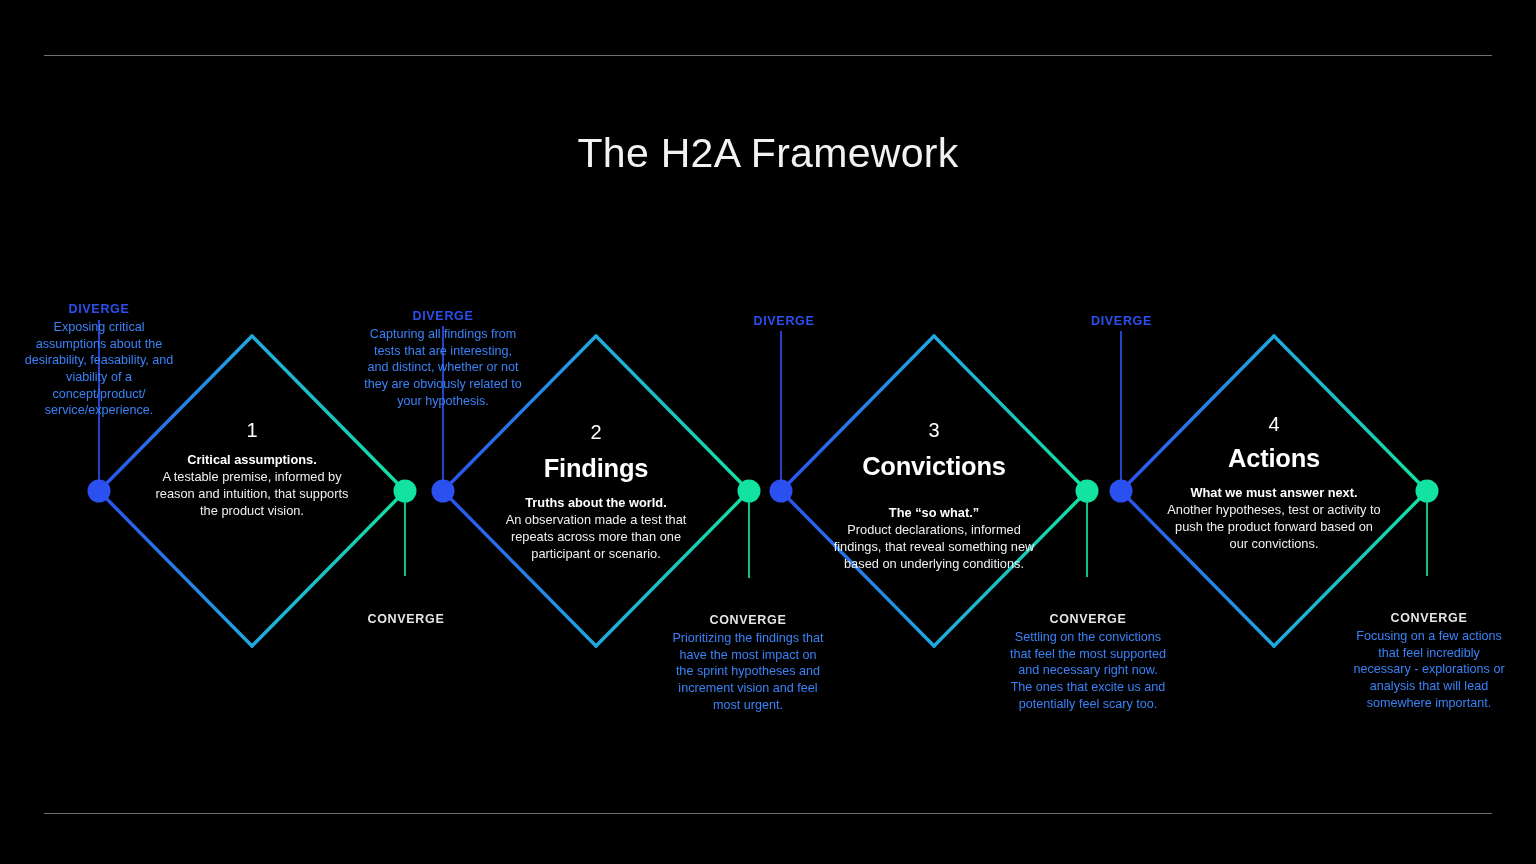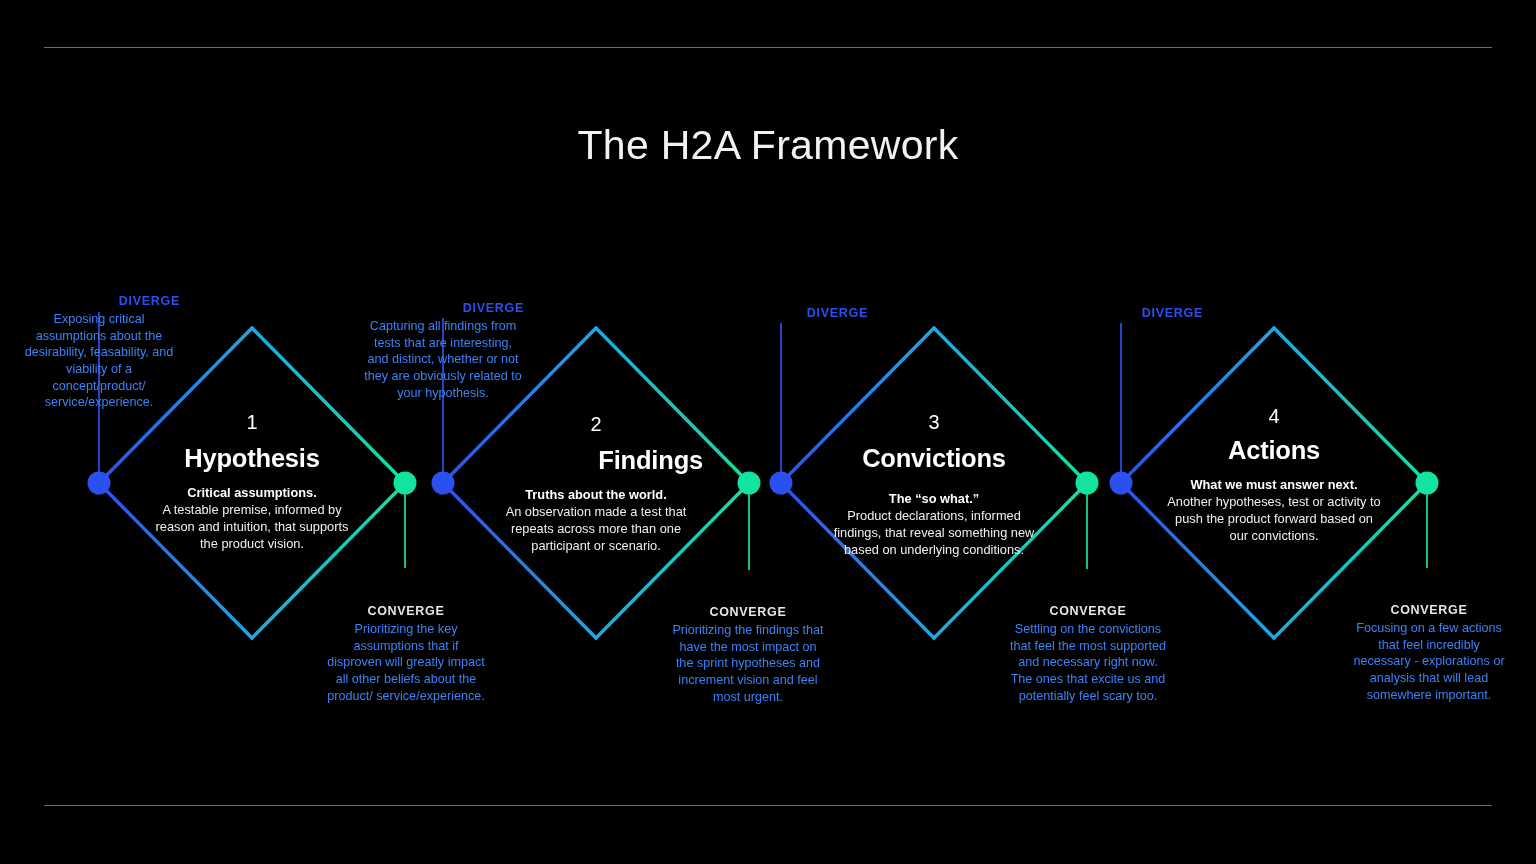--- a/index.html
+++ b/index.html
@@ -12,21 +12,21 @@
     height: 864px;
     position: relative;
     overflow: hidden;
     font-family: "Liberation Sans", sans-serif;
     color: #ffffff;
     -webkit-font-smoothing: antialiased;
   }
 
   #stage {
     position: absolute;
-    left: 0; top: 0;
+    left: 0; top: 8px;
     width: 1536px;
     height: 672px;
   }
 
   
   .rule {
     position: absolute;
     left: 44px;
     width: 1448px;
     height: 1px;
@@ -65,21 +65,21 @@
     text-align: center;
     line-height: 1.30;
   }
 
   .kicker {
     font-size: 12.5px;
     font-weight: bold;
     letter-spacing: 0.7px;
     margin-bottom: 2px;
   }
-  .kicker.diverge { color: #2B50F0; text-align: right; }
+  .kicker.diverge { color: #2B50F0; }
   .kicker.converge { color: #e5e5e5; margin-top: 36px; }
 
   .body-txt {
     font-size: 12.6px;
     font-weight: 400;
     color: #3b82f6;
     line-height: 1.32;
   }
 
   
@@ -203,56 +203,54 @@
   <div class="block" style="left:700px; top:305px; width:168px;">
     <div class="kicker diverge">DIVERGE</div>
   </div>
 
   <div class="block" style="left:1040px; top:305px; width:163px;">
     <div class="kicker diverge">DIVERGE</div>
   </div>
 
   <div class="block" style="left:327px; top:567px; width:158px;">
     <div class="kicker converge">CONVERGE</div>
-    <div class="body-txt">Prioritizing the key assumptions that if disproven will greatly impact all other beliefs about the product/ service/experience.</div>
   </div>
 
   <div class="block" style="left:672px; top:568px; width:152px;">
     <div class="kicker converge">CONVERGE</div>
     <div class="body-txt">Prioritizing the findings that have the most impact on the sprint hypotheses and increment vision and feel most urgent.</div>
   </div>
 
   <div class="block" style="left:1008px; top:567px; width:160px;">
     <div class="kicker converge">CONVERGE</div>
     <div class="body-txt">Settling on the convictions that feel the most supported and necessary right now. The ones that excite us and potentially feel scary too.</div>
   </div>
 
   <div class="block" style="left:1349px; top:566px; width:160px;">
     <div class="kicker converge">CONVERGE</div>
     <div class="body-txt">Focusing on a few actions that feel incredibly necessary - explorations or analysis that will lead somewhere important.</div>
   </div>
 
   <div class="center-block" style="left:152px; top:412px; width:200px;">
     <div class="c-num">1</div>
-    <div class="c-title" style="margin-top:12px;">Hypothesis</div>
     <div class="c-lead" style="margin-top:11px;">Critical assumptions.</div>
     <div class="c-body">A testable premise, informed by reason and intuition, that supports the product vision.</div>
   </div>
 
   <div class="center-block" style="left:489px; top:414px; width:214px;">
     <div class="c-num">2</div>
-    <div class="c-title" style="margin-top:12px;text-align:right;">Findings</div>
+    <div class="c-title" style="margin-top:12px;">Findings</div>
     <div class="c-lead" style="margin-top:11px;">Truths about the world.</div>
     <div class="c-body">An observation made a test that repeats across more than one participant or scenario.</div>
   </div>
 
   <div class="center-block" style="left:831px; top:412px; width:206px;">
     <div class="c-num">3</div>
     <div class="c-title" style="margin-top:12px;">Convictions</div>
-    <div class="c-lead" style="margin-top:17px;text-align:center;">The “so what.”</div>
+    <div class="c-lead" style="margin-top:23px;text-align:center;">The “so what.”</div>
     <div class="c-body">Product declarations, informed findings, that reveal something new based on underlying conditions.</div>
   </div>
 
   <div class="center-block" style="left:1165px; top:406px; width:218px;">
     <div class="c-num">4</div>
     <div class="c-title" style="margin-top:10px;">Actions</div>
     <div class="c-lead" style="margin-top:11px;text-align:center;">What we must answer next.</div>
     <div class="c-body">Another hypotheses, test or activity to push the product forward based on our convictions.</div>
   </div>
 

